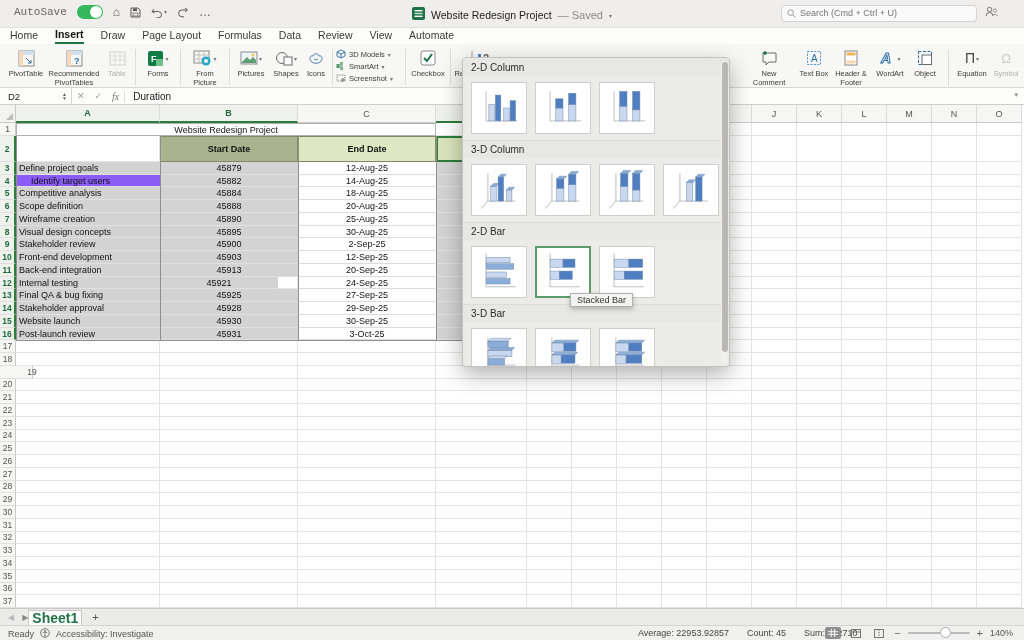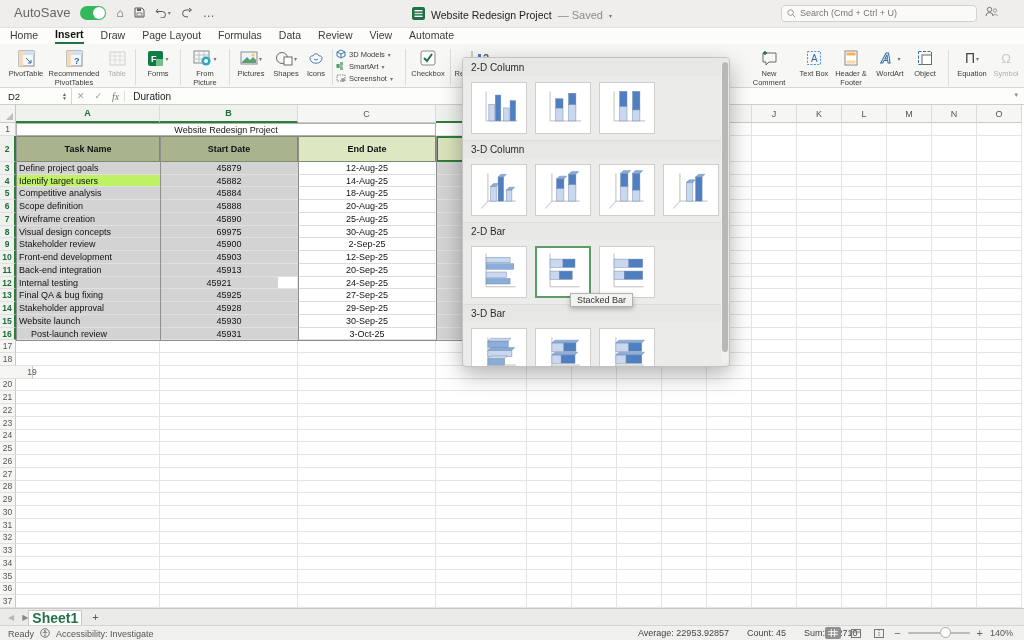--- a/index.html
+++ b/index.html
@@ -3,21 +3,21 @@
 <meta charset="utf-8">
 <style>
   * { margin:0; padding:0; box-sizing:border-box; }
   html,body { width:1024px; height:640px; overflow:hidden; }
   body { font-family:"Liberation Sans","DejaVu Sans",sans-serif; background:#fff; position:relative; color:#333; }
   .abs { position:absolute; }
 
   
   #titlebar { position:absolute; left:0; top:0; width:1024px; height:28px; background:#efeeed; border-bottom:1px solid #e2e1e0; }
   #tb-left { position:absolute; left:14px; top:5px; display:flex; align-items:center; gap:10px; }
-  .tb-txt { font-size:13px; color:#666; }
+  .tb-txt { font-size:11px; color:#666;font-family:Liberation Mono, monospace; }
   #autosave-toggle { width:26px; height:14px; border-radius:7px; background:#35b75c; position:relative; cursor:pointer; }
   #autosave-toggle .knob { position:absolute; right:1px; top:1px; width:12px; height:12px; border-radius:50%; background:#fff; }
   .tb-ic { color:#5a5a5a; font-size:12px; line-height:14px; cursor:pointer; display:flex; align-items:center; gap:1px; }
   .chev-s { font-size:6px; color:#777; }
   #tb-center { position:absolute; left:0; right:0; top:6px; display:flex; justify-content:center; align-items:center; gap:6px; }
   #doc-title { font-size:10.5px; color:#222; }
   #doc-status { font-size:11px; color:#8a8a8a; }
   #tb-right { position:absolute; right:26px; top:4px; display:flex; align-items:center; gap:8px; }
   #search-box { width:196px; height:17px; background:#fafafa; border:1px solid #d3d2d1; border-radius:4px; display:flex; align-items:center; padding:0 5px; gap:4px; }
   #search-box input { border:none; outline:none; background:transparent; font-size:9px; color:#999; width:170px; font-family:inherit; }
@@ -491,46 +491,45 @@
     <div class="gline" style="left: 16px; top: 400.057px; width: 1006px; height: 1px; position: absolute;"></div>
     <div class="gline" style="left: 16px; top: 412.8px; width: 1006px; height: 1px; position: absolute;"></div>
     <div class="gline" style="left: 16px; top: 425.543px; width: 1006px; height: 1px; position: absolute;"></div>
     <div class="gline" style="left: 16px; top: 438.286px; width: 1006px; height: 1px; position: absolute;"></div>
     <div class="gline" style="left: 16px; top: 451.029px; width: 1006px; height: 1px; position: absolute;"></div>
     <div class="gline" style="left: 16px; top: 463.771px; width: 1006px; height: 1px; position: absolute;"></div>
     <div class="gline" style="left: 16px; top: 476.514px; width: 1006px; height: 1px; position: absolute;"></div>
     <div class="gline" style="left: 16px; top: 489.257px; width: 1006px; height: 1px; position: absolute;"></div>
     <div class="gline" style="left: 16px; top: 502px; width: 1006px; height: 1px; position: absolute;"></div>
     <div class="cell" style="left: 16px; top: 18px; width: 420px; height: 13px; background: rgb(255, 255, 255); border: 1px solid rgb(176, 176, 176); justify-content: center; font-size: 9px; position: absolute;">Website Redesign Project</div>
-    <div class="cell" style="left: 16px; top: 31px; width: 144px; height: 26px; background: rgb(169, 180, 143); border: 1px solid rgb(126, 138, 106); justify-content: center; font-weight: bold; position: absolute;">Task Name</div>
     <div class="cell" style="left: 160px; top: 31px; width: 138px; height: 26px; background: rgb(169, 180, 143); border: 1px solid rgb(126, 138, 106); justify-content: center; font-weight: bold; position: absolute;">Start Date</div>
     <div class="cell" style="left: 298px; top: 31px; width: 138px; height: 26px; background: rgb(221, 231, 194); border: 1px solid rgb(126, 138, 106); justify-content: center; font-weight: bold; position: absolute;">End Date</div>
     <div class="cell" style="left: 436px; top: 31px; width: 91px; height: 26px; background: rgb(217, 227, 187); border: 2px solid rgb(46, 125, 60); justify-content: center; font-weight: bold; position: absolute;">Duration</div>
     <div class="cell" style="left: 16px; top: 57px; width: 144px; height: 12.7429px; background: rgb(211, 211, 211); border-bottom: 1px solid rgb(224, 224, 224); padding-left: 3px; position: absolute;">Define project goals</div>
     <div class="cell" style="left: 160px; top: 57px; width: 138px; height: 12.7429px; background: rgb(211, 211, 211); border-bottom: 1px solid rgb(224, 224, 224); justify-content: center; position: absolute;">45879</div>
     <div class="cell" style="left: 298px; top: 57px; width: 138px; height: 12.7429px; background: rgb(255, 255, 255); border-bottom: 1px solid rgb(220, 220, 220); justify-content: center; position: absolute;">12-Aug-25</div>
     <div class="cell" style="left: 436px; top: 57px; width: 91px; height: 12.7429px; background: rgb(211, 211, 211); border-bottom: 1px solid rgb(224, 224, 224); position: absolute;"></div>
-    <div class="cell" style="left: 16px; top: 69.7429px; width: 144px; height: 12.7429px; background: #bef264; border-bottom: 1px solid rgb(224, 224, 224); padding-left: 3px; position: absolute;">Identify target users</div>
+    <div class="cell" style="left: 16px; top: 69.7429px; width: 144px; height: 12.7429px; background: #8b5cf6; border-bottom: 1px solid rgb(224, 224, 224); padding-left: 15px; position: absolute;">Identify target users</div>
     <div class="cell" style="left: 160px; top: 69.7429px; width: 138px; height: 12.7429px; background: rgb(211, 211, 211); border-bottom: 1px solid rgb(224, 224, 224); justify-content: center; position: absolute;">45882</div>
     <div class="cell" style="left: 298px; top: 69.7429px; width: 138px; height: 12.7429px; background: rgb(255, 255, 255); border-bottom: 1px solid rgb(220, 220, 220); justify-content: center; position: absolute;">14-Aug-25</div>
     <div class="cell" style="left: 436px; top: 69.7429px; width: 91px; height: 12.7429px; background: rgb(211, 211, 211); border-bottom: 1px solid rgb(224, 224, 224); position: absolute;"></div>
     <div class="cell" style="left: 16px; top: 82.4857px; width: 144px; height: 12.7429px; background: rgb(211, 211, 211); border-bottom: 1px solid rgb(224, 224, 224); padding-left: 3px; position: absolute;">Competitive analysis</div>
     <div class="cell" style="left: 160px; top: 82.4857px; width: 138px; height: 12.7429px; background: rgb(211, 211, 211); border-bottom: 1px solid rgb(224, 224, 224); justify-content: center; position: absolute;">45884</div>
     <div class="cell" style="left: 298px; top: 82.4857px; width: 138px; height: 12.7429px; background: rgb(255, 255, 255); border-bottom: 1px solid rgb(220, 220, 220); justify-content: center; position: absolute;">18-Aug-25</div>
     <div class="cell" style="left: 436px; top: 82.4857px; width: 91px; height: 12.7429px; background: rgb(211, 211, 211); border-bottom: 1px solid rgb(224, 224, 224); position: absolute;"></div>
     <div class="cell" style="left: 16px; top: 95.2286px; width: 144px; height: 12.7429px; background: rgb(211, 211, 211); border-bottom: 1px solid rgb(224, 224, 224); padding-left: 3px; position: absolute;">Scope definition</div>
     <div class="cell" style="left: 160px; top: 95.2286px; width: 138px; height: 12.7429px; background: rgb(211, 211, 211); border-bottom: 1px solid rgb(224, 224, 224); justify-content: center; position: absolute;">45888</div>
     <div class="cell" style="left: 298px; top: 95.2286px; width: 138px; height: 12.7429px; background: rgb(255, 255, 255); border-bottom: 1px solid rgb(220, 220, 220); justify-content: center; position: absolute;">20-Aug-25</div>
     <div class="cell" style="left: 436px; top: 95.2286px; width: 91px; height: 12.7429px; background: rgb(211, 211, 211); border-bottom: 1px solid rgb(224, 224, 224); position: absolute;"></div>
     <div class="cell" style="left: 16px; top: 107.971px; width: 144px; height: 12.7429px; background: rgb(211, 211, 211); border-bottom: 1px solid rgb(224, 224, 224); padding-left: 3px; position: absolute;">Wireframe creation</div>
     <div class="cell" style="left: 160px; top: 107.971px; width: 138px; height: 12.7429px; background: rgb(211, 211, 211); border-bottom: 1px solid rgb(224, 224, 224); justify-content: center; position: absolute;">45890</div>
     <div class="cell" style="left: 298px; top: 107.971px; width: 138px; height: 12.7429px; background: rgb(255, 255, 255); border-bottom: 1px solid rgb(220, 220, 220); justify-content: center; position: absolute;">25-Aug-25</div>
     <div class="cell" style="left: 436px; top: 107.971px; width: 91px; height: 12.7429px; background: rgb(211, 211, 211); border-bottom: 1px solid rgb(224, 224, 224); position: absolute;"></div>
     <div class="cell" style="left: 16px; top: 120.714px; width: 144px; height: 12.7429px; background: rgb(211, 211, 211); border-bottom: 1px solid rgb(224, 224, 224); padding-left: 3px; position: absolute;">Visual design concepts</div>
-    <div class="cell" style="left: 160px; top: 120.714px; width: 138px; height: 12.7429px; background: rgb(211, 211, 211); border-bottom: 1px solid rgb(224, 224, 224); justify-content: center; position: absolute;">69975</div>
+    <div class="cell" style="left: 160px; top: 120.714px; width: 138px; height: 12.7429px; background: rgb(211, 211, 211); border-bottom: 1px solid rgb(224, 224, 224); justify-content: center; position: absolute;">45895</div>
     <div class="cell" style="left: 298px; top: 120.714px; width: 138px; height: 12.7429px; background: rgb(255, 255, 255); border-bottom: 1px solid rgb(220, 220, 220); justify-content: center; position: absolute;">30-Aug-25</div>
     <div class="cell" style="left: 436px; top: 120.714px; width: 91px; height: 12.7429px; background: rgb(211, 211, 211); border-bottom: 1px solid rgb(224, 224, 224); position: absolute;"></div>
     <div class="cell" style="left: 16px; top: 133.457px; width: 144px; height: 12.7429px; background: rgb(211, 211, 211); border-bottom: 1px solid rgb(224, 224, 224); padding-left: 3px; position: absolute;">Stakeholder review</div>
     <div class="cell" style="left: 160px; top: 133.457px; width: 138px; height: 12.7429px; background: rgb(211, 211, 211); border-bottom: 1px solid rgb(224, 224, 224); justify-content: center; position: absolute;">45900</div>
     <div class="cell" style="left: 298px; top: 133.457px; width: 138px; height: 12.7429px; background: rgb(255, 255, 255); border-bottom: 1px solid rgb(220, 220, 220); justify-content: center; position: absolute;">2-Sep-25</div>
     <div class="cell" style="left: 436px; top: 133.457px; width: 91px; height: 12.7429px; background: rgb(211, 211, 211); border-bottom: 1px solid rgb(224, 224, 224); position: absolute;"></div>
     <div class="cell" style="left: 16px; top: 146.2px; width: 144px; height: 12.7429px; background: rgb(211, 211, 211); border-bottom: 1px solid rgb(224, 224, 224); padding-left: 3px; position: absolute;">Front-end development</div>
     <div class="cell" style="left: 160px; top: 146.2px; width: 138px; height: 12.7429px; background: rgb(211, 211, 211); border-bottom: 1px solid rgb(224, 224, 224); justify-content: center; position: absolute;">45903</div>
     <div class="cell" style="left: 298px; top: 146.2px; width: 138px; height: 12.7429px; background: rgb(255, 255, 255); border-bottom: 1px solid rgb(220, 220, 220); justify-content: center; position: absolute;">12-Sep-25</div>
     <div class="cell" style="left: 436px; top: 146.2px; width: 91px; height: 12.7429px; background: rgb(211, 211, 211); border-bottom: 1px solid rgb(224, 224, 224); position: absolute;"></div>
@@ -547,21 +546,21 @@
     <div class="cell" style="left: 298px; top: 184.429px; width: 138px; height: 12.7429px; background: rgb(255, 255, 255); border-bottom: 1px solid rgb(220, 220, 220); justify-content: center; position: absolute;">27-Sep-25</div>
     <div class="cell" style="left: 436px; top: 184.429px; width: 91px; height: 12.7429px; background: rgb(211, 211, 211); border-bottom: 1px solid rgb(224, 224, 224); position: absolute;"></div>
     <div class="cell" style="left: 16px; top: 197.171px; width: 144px; height: 12.7429px; background: rgb(211, 211, 211); border-bottom: 1px solid rgb(224, 224, 224); padding-left: 3px; position: absolute;">Stakeholder approval</div>
     <div class="cell" style="left: 160px; top: 197.171px; width: 138px; height: 12.7429px; background: rgb(211, 211, 211); border-bottom: 1px solid rgb(224, 224, 224); justify-content: center; position: absolute;">45928</div>
     <div class="cell" style="left: 298px; top: 197.171px; width: 138px; height: 12.7429px; background: rgb(255, 255, 255); border-bottom: 1px solid rgb(220, 220, 220); justify-content: center; position: absolute;">29-Sep-25</div>
     <div class="cell" style="left: 436px; top: 197.171px; width: 91px; height: 12.7429px; background: rgb(211, 211, 211); border-bottom: 1px solid rgb(224, 224, 224); position: absolute;"></div>
     <div class="cell" style="left: 16px; top: 209.914px; width: 144px; height: 12.7429px; background: rgb(211, 211, 211); border-bottom: 1px solid rgb(224, 224, 224); padding-left: 3px; position: absolute;">Website launch</div>
     <div class="cell" style="left: 160px; top: 209.914px; width: 138px; height: 12.7429px; background: rgb(211, 211, 211); border-bottom: 1px solid rgb(224, 224, 224); justify-content: center; position: absolute;">45930</div>
     <div class="cell" style="left: 298px; top: 209.914px; width: 138px; height: 12.7429px; background: rgb(255, 255, 255); border-bottom: 1px solid rgb(220, 220, 220); justify-content: center; position: absolute;">30-Sep-25</div>
     <div class="cell" style="left: 436px; top: 209.914px; width: 91px; height: 12.7429px; background: rgb(211, 211, 211); border-bottom: 1px solid rgb(224, 224, 224); position: absolute;"></div>
-    <div class="cell" style="left: 16px; top: 222.657px; width: 144px; height: 12.7429px; background: rgb(211, 211, 211); border-bottom: 1px solid rgb(224, 224, 224); padding-left: 15px; position: absolute;">Post-launch review</div>
+    <div class="cell" style="left: 16px; top: 222.657px; width: 144px; height: 12.7429px; background: rgb(211, 211, 211); border-bottom: 1px solid rgb(224, 224, 224); padding-left: 3px; position: absolute;">Post-launch review</div>
     <div class="cell" style="left: 160px; top: 222.657px; width: 138px; height: 12.7429px; background: rgb(211, 211, 211); border-bottom: 1px solid rgb(224, 224, 224); justify-content: center; position: absolute;">45931</div>
     <div class="cell" style="left: 298px; top: 222.657px; width: 138px; height: 12.7429px; background: rgb(255, 255, 255); border-bottom: 1px solid rgb(220, 220, 220); justify-content: center; position: absolute;">3-Oct-25</div>
     <div class="cell" style="left: 436px; top: 222.657px; width: 91px; height: 12.7429px; background: rgb(211, 211, 211); border-bottom: 1px solid rgb(224, 224, 224); position: absolute;"></div>
     <div class="dark-line" style="left: 16px; top: 31px; width: 1px; height: 204.4px; position: absolute;"></div>
     <div class="dark-line" style="left: 160px; top: 31px; width: 1px; height: 204.4px; position: absolute;"></div>
     <div class="dark-line" style="left: 298px; top: 31px; width: 1px; height: 204.4px; position: absolute;"></div>
     <div class="dark-line" style="left: 436px; top: 31px; width: 1px; height: 204.4px; position: absolute;"></div>
     <div class="dark-line" style="left: 527px; top: 31px; width: 1px; height: 204.4px; position: absolute;"></div>
     <div class="dark-line" style="left: 16px; top: 235.4px; width: 511px; height: 1px; position: absolute;"></div>
     <div class="colhdr sel" style="left: 16px; width: 144px; position: absolute;">A</div>

